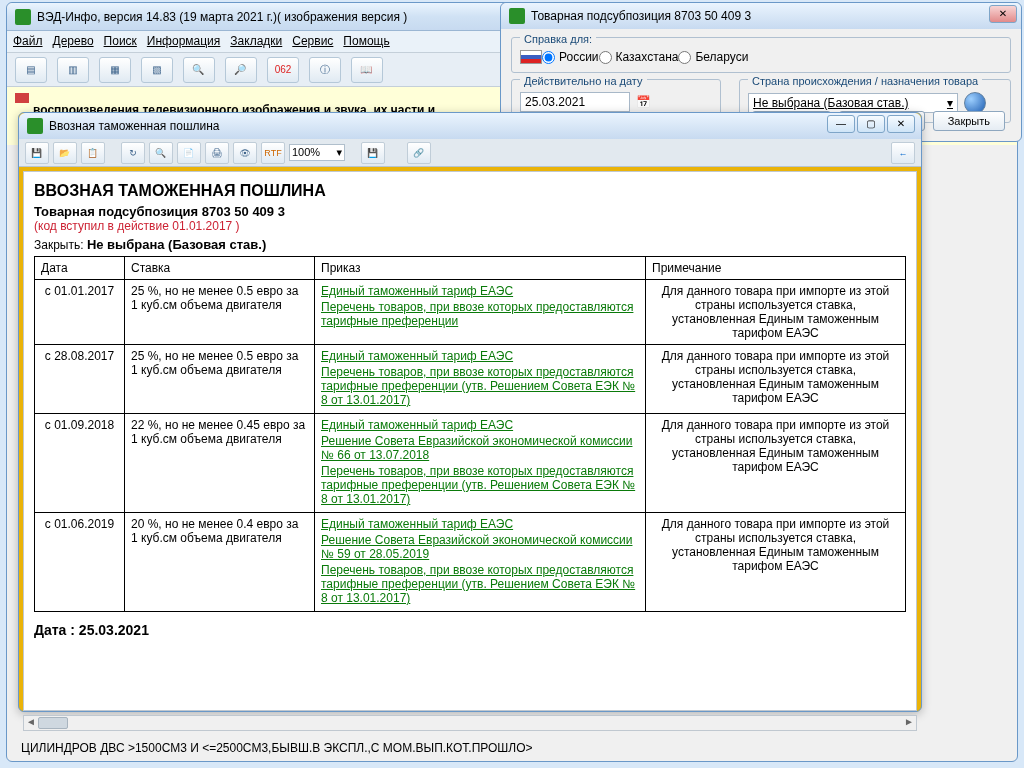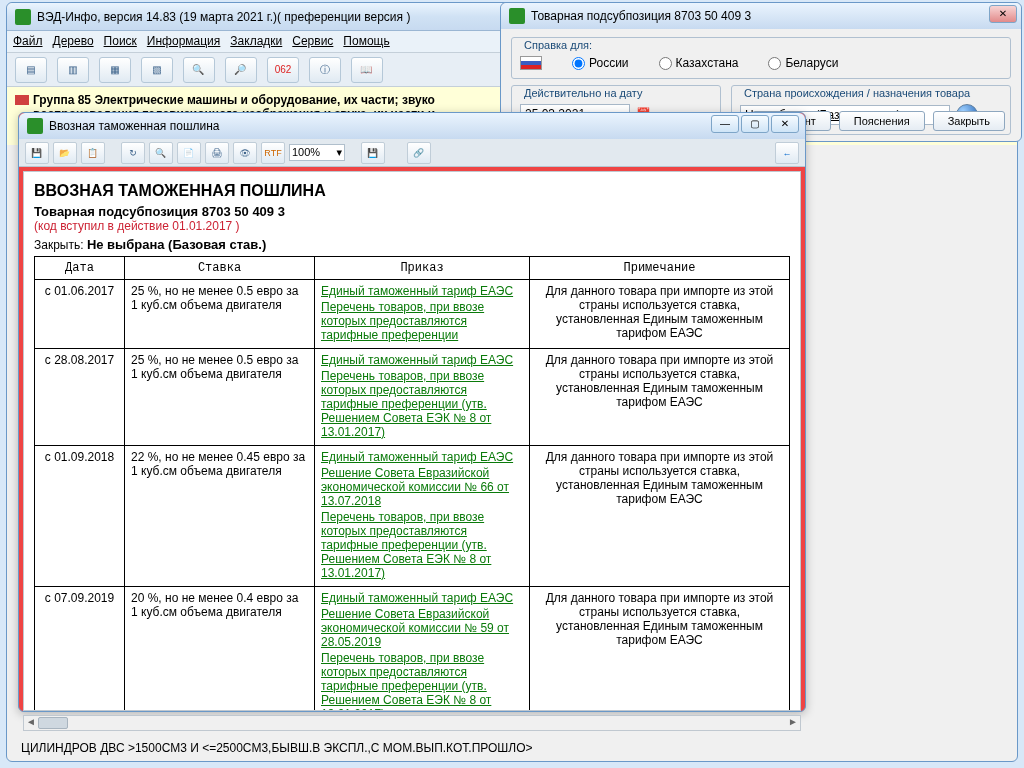--- a/index.html
+++ b/index.html
@@ -22,65 +22,65 @@
 .tree-line{ display:flex; align-items:center;}
 .book{width:14px;height:10px;background:#d04040;margin-right:4px; display:inline-block;}
 .footer-status{ position:absolute; bottom:6px; left:14px; font-size:12px;}
 
 
 .dlg-top { position:absolute; left:500px; top:2px; width:522px; height:140px; background:#f0f0f0; border:1px solid #6a98c8; border-radius:6px;}
 .dlg-top .titlebar{ height:26px; background:linear-gradient(#eaf4fe,#c7daf0); display:flex;align-items:center;padding:0 8px;font-size:12px;font-weight:normal; border-radius:6px 6px 0 0;}
 .dlg-top .titlebar .ico{width:16px;height:16px;background:#2a8f2a;margin-right:6px;border-radius:2px;}
 .dlg-top .win-btns{top:2px;right:4px;}
 .dlg-body{padding:8px 10px; font-size:12px;}
-.fieldset{border:1px solid #b0c0d0; border-radius:3px; padding:12px 8px 8px; margin-bottom:6px; position:relative;}
+.fieldset{border:1px solid #b0c0d0; border-radius:3px; padding:6px 8px 8px; margin-bottom:6px; position:relative;}
 .legend{ font-size:11px; color:#1a4a77; position:relative; top:-12px; background:#f0f0f0; padding:0 4px; display:inline-block;}
-.radio-row{display:flex; gap:30px; align-items:center;}
+.radio-row{display:flex; align-items:center;}
 .radio-row label{display:flex;align-items:center;gap:4px;font-size:12px;}
 .flag{width:22px;height:14px; background:linear-gradient(#fff 33%,#3a5ec1 33% 66%,#d22 66%); border:1px solid #999;}
 .bottom-btns{position:absolute; right:16px; bottom:10px; display:flex; gap:8px;}
 .btn{ font-size:11px; padding:3px 14px; background:linear-gradient(#fff,#e5ecf3); border:1px solid #8ea7bf; border-radius:3px; cursor:pointer;}
-.two-col{display:flex; gap:10px;}
+.two-col{display:flex; gap:18px;}
 .date-box{border:1px solid #a8b8c8; background:#fff; padding:2px 4px; width:110px; font-size:12px; display:inline-block;}
 .select-box{border:1px solid #a8b8c8; background:#fff; padding:2px 4px; width:210px; font-size:12px; display:flex; justify-content:space-between;}
 .globe{width:22px;height:22px;background:radial-gradient(circle at 30% 30%,#9ed0ff,#1a5aaf);border-radius:50%;border:1px solid #6080a0;}
 
 
-.child-win{ position:absolute; left:18px; top:112px; width:788px; height:600px; background:#ef4444; border:1px solid #6a98c8; border-radius:6px; box-shadow:0 2px 10px rgba(0,0,0,.25);}
+.child-win{ position:absolute; left:18px; top:112px; width:904px; height:600px; background:#eab308; border:1px solid #6a98c8; border-radius:6px; box-shadow:0 2px 10px rgba(0,0,0,.25);}
 .child-win .titlebar{height:26px; background:linear-gradient(#eaf4fe,#c7daf0); display:flex;align-items:center;padding:0 8px;font-size:12px; border-radius:6px 6px 0 0;}
 .child-win .titlebar .ico{width:16px;height:16px;background:#2a8f2a;margin-right:6px;border-radius:2px;}
 .child-tb{height:28px; background:#e2e9ef; border-bottom:1px solid #b8c5d0; display:flex; align-items:center; gap:4px; padding:0 6px;}
 .child-tb .tb{width:24px;height:22px;background:linear-gradient(#fff,#e0eaf3);border:1px solid #c0cdd8;border-radius:2px; display:flex;align-items:center;justify-content:center; font-size:9px; color:#355d86;}
 .child-tb .zoom{ border:1px solid #b0bfcc; background:#fff; font-size:11px; padding:1px 2px; width:56px; display:inline-flex; justify-content:space-between;}
 .content{ background:#fff; margin:4px; height:540px; overflow:auto; border:1px solid #c0c8d0; padding:6px 10px 10px; font-size:12px;}
 h2.doc-title{ font-size:16px; font-weight:bold; margin:4px 0;}
 .sub1{font-weight:bold; font-size:13px;}
 .red{color:#c23;}
 .country-line{margin:4px 0;}
 .country-line .lbl{font-size:12px;}
 .country-line .val{font-weight:bold; font-size:13px;}
 table.data{ border-collapse:collapse; width:100%; margin-top:4px;}
 table.data th, table.data td{ border:1px solid #000; padding:4px 6px; font-size:12px; vertical-align:top;}
-table.data th{ font-weight:normal; text-align:center; background:#fff;font-family:Liberation Mono, monospace;}
+table.data th{ font-weight:normal; text-align:left; background:#fff;}
 td.center{text-align:center;}
 a.doc-link{color:#0a7a0a; text-decoration:underline; display:block; margin-bottom:2px;}
 .date-footer{font-weight:bold; font-size:14px; margin-top:10px;}
 .scroll-h{height:16px; border:1px solid #c0c8d0; background:#f0f0f0; margin:2px 4px 4px; position:relative;}
 .scroll-h::before{content:"◄"; position:absolute; left:2px; top:0; font-size:10px; color:#666;}
 .scroll-h::after{content:"►"; position:absolute; right:2px; top:0; font-size:10px; color:#666;}
 .scroll-h .thumb{position:absolute; left:14px; top:1px; height:12px; width:30px; background:#cfd8e0; border:1px solid #a8b4bf; border-radius:2px;}
 </style>
 </head>
 <body>
 
 <div class="app-window">
   <div class="titlebar-main">
     <span class="ico"></span>
     <span>ВЭД-Инфо, версия 14.83 (19 марта 2021 г.)  </span>
-    <span class="caption-ext">( преференции версия )</span>
+    <span class="caption-ext">( изображения версия )</span>
   </div>
   <div class="menubar">
     <span><u>Файл</u></span>
     <span><u>Дерево</u></span>
     <span><u>Поиск</u></span>
     <span><u>Информация</u></span>
     <span><u>Закладки</u></span>
     <span><u>Сервис</u></span>
     <span><u>Помощь</u></span>
   </div>
@@ -91,21 +91,20 @@
     <div class="tb">▧</div>
     <div class="tb">🔍</div>
     <div class="tb">🔎</div>
     <div class="tb" style="color:#d22;">062</div>
     <div class="tb">ⓘ</div>
     <div class="tb">📖</div>
   </div>
   <div class="tree-area">
     <div class="tree-line">
         <span class="book"></span>
-        <b>Группа 85 Электрические машины и оборудование, их части; звуко</b>
       </div>
     <div class="tree-line" style="padding-left:18px;">
         <b>воспроизведения телевизионного изображения и звука, их части и</b>
       </div>
   </div>
   <div class="footer-status">ЦИЛИНДРОВ ДВС &gt;1500СМ3 И &lt;=2500СМ3,БЫВШ.В ЭКСПЛ.,С МОМ.ВЫП.КОТ.ПРОШЛО&gt;</div>
 </div>
 
 <div class="dlg-top">
   <div class="titlebar">
@@ -207,21 +206,21 @@
       <thead>
           <tr>
         <th style="width:90px;">Дата</th>
         <th style="width:190px;">Ставка</th>
         <th>Приказ</th>
         <th style="width:260px;">Примечание</th>
       </tr>
         </thead>
       <tbody id="rows">
           <tr>
-            <td class="center">с 01.06.2017</td>
+            <td class="center">с 01.01.2017</td>
             <td>25 %, но не менее 0.5 евро за 1 куб.см объема двигателя</td>
             <td>
               <a class="doc-link" href="#">Единый таможенный тариф ЕАЭС</a>
               <a class="doc-link" href="#">Перечень товаров, при ввозе которых предоставляются тарифные преференции</a>
             </td>
             <td class="center">Для данного товара при импорте из этой страны используется ставка, установленная Единым таможенным тарифом ЕАЭС</td>
           </tr>
           <tr>
             <td class="center">с 28.08.2017</td>
             <td>25 %, но не менее 0.5 евро за 1 куб.см объема двигателя</td>
@@ -235,21 +234,21 @@
             <td class="center">с 01.09.2018</td>
             <td>22 %, но не менее 0.45 евро за 1 куб.см объема двигателя</td>
             <td>
               <a class="doc-link" href="#">Единый таможенный тариф ЕАЭС</a>
               <a class="doc-link" href="#">Решение Совета Евразийской экономической комиссии № 66 от 13.07.2018</a>
               <a class="doc-link" href="#">Перечень товаров, при ввозе которых предоставляются тарифные преференции (утв. Решением Совета ЕЭК № 8 от 13.01.2017)</a>
             </td>
             <td class="center">Для данного товара при импорте из этой страны используется ставка, установленная Единым таможенным тарифом ЕАЭС</td>
           </tr>
           <tr>
-            <td class="center">с 07.09.2019</td>
+            <td class="center">с 01.06.2019</td>
             <td>20 %, но не менее 0.4 евро за 1 куб.см объема двигателя</td>
             <td>
               <a class="doc-link" href="#">Единый таможенный тариф ЕАЭС</a>
               <a class="doc-link" href="#">Решение Совета Евразийской экономической комиссии № 59 от 28.05.2019</a>
               <a class="doc-link" href="#">Перечень товаров, при ввозе которых предоставляются тарифные преференции (утв. Решением Совета ЕЭК № 8 от 13.01.2017)</a>
             </td>
             <td class="center">Для данного товара при импорте из этой страны используется ставка, установленная Единым таможенным тарифом ЕАЭС</td>
           </tr>
         </tbody>
     </table>

